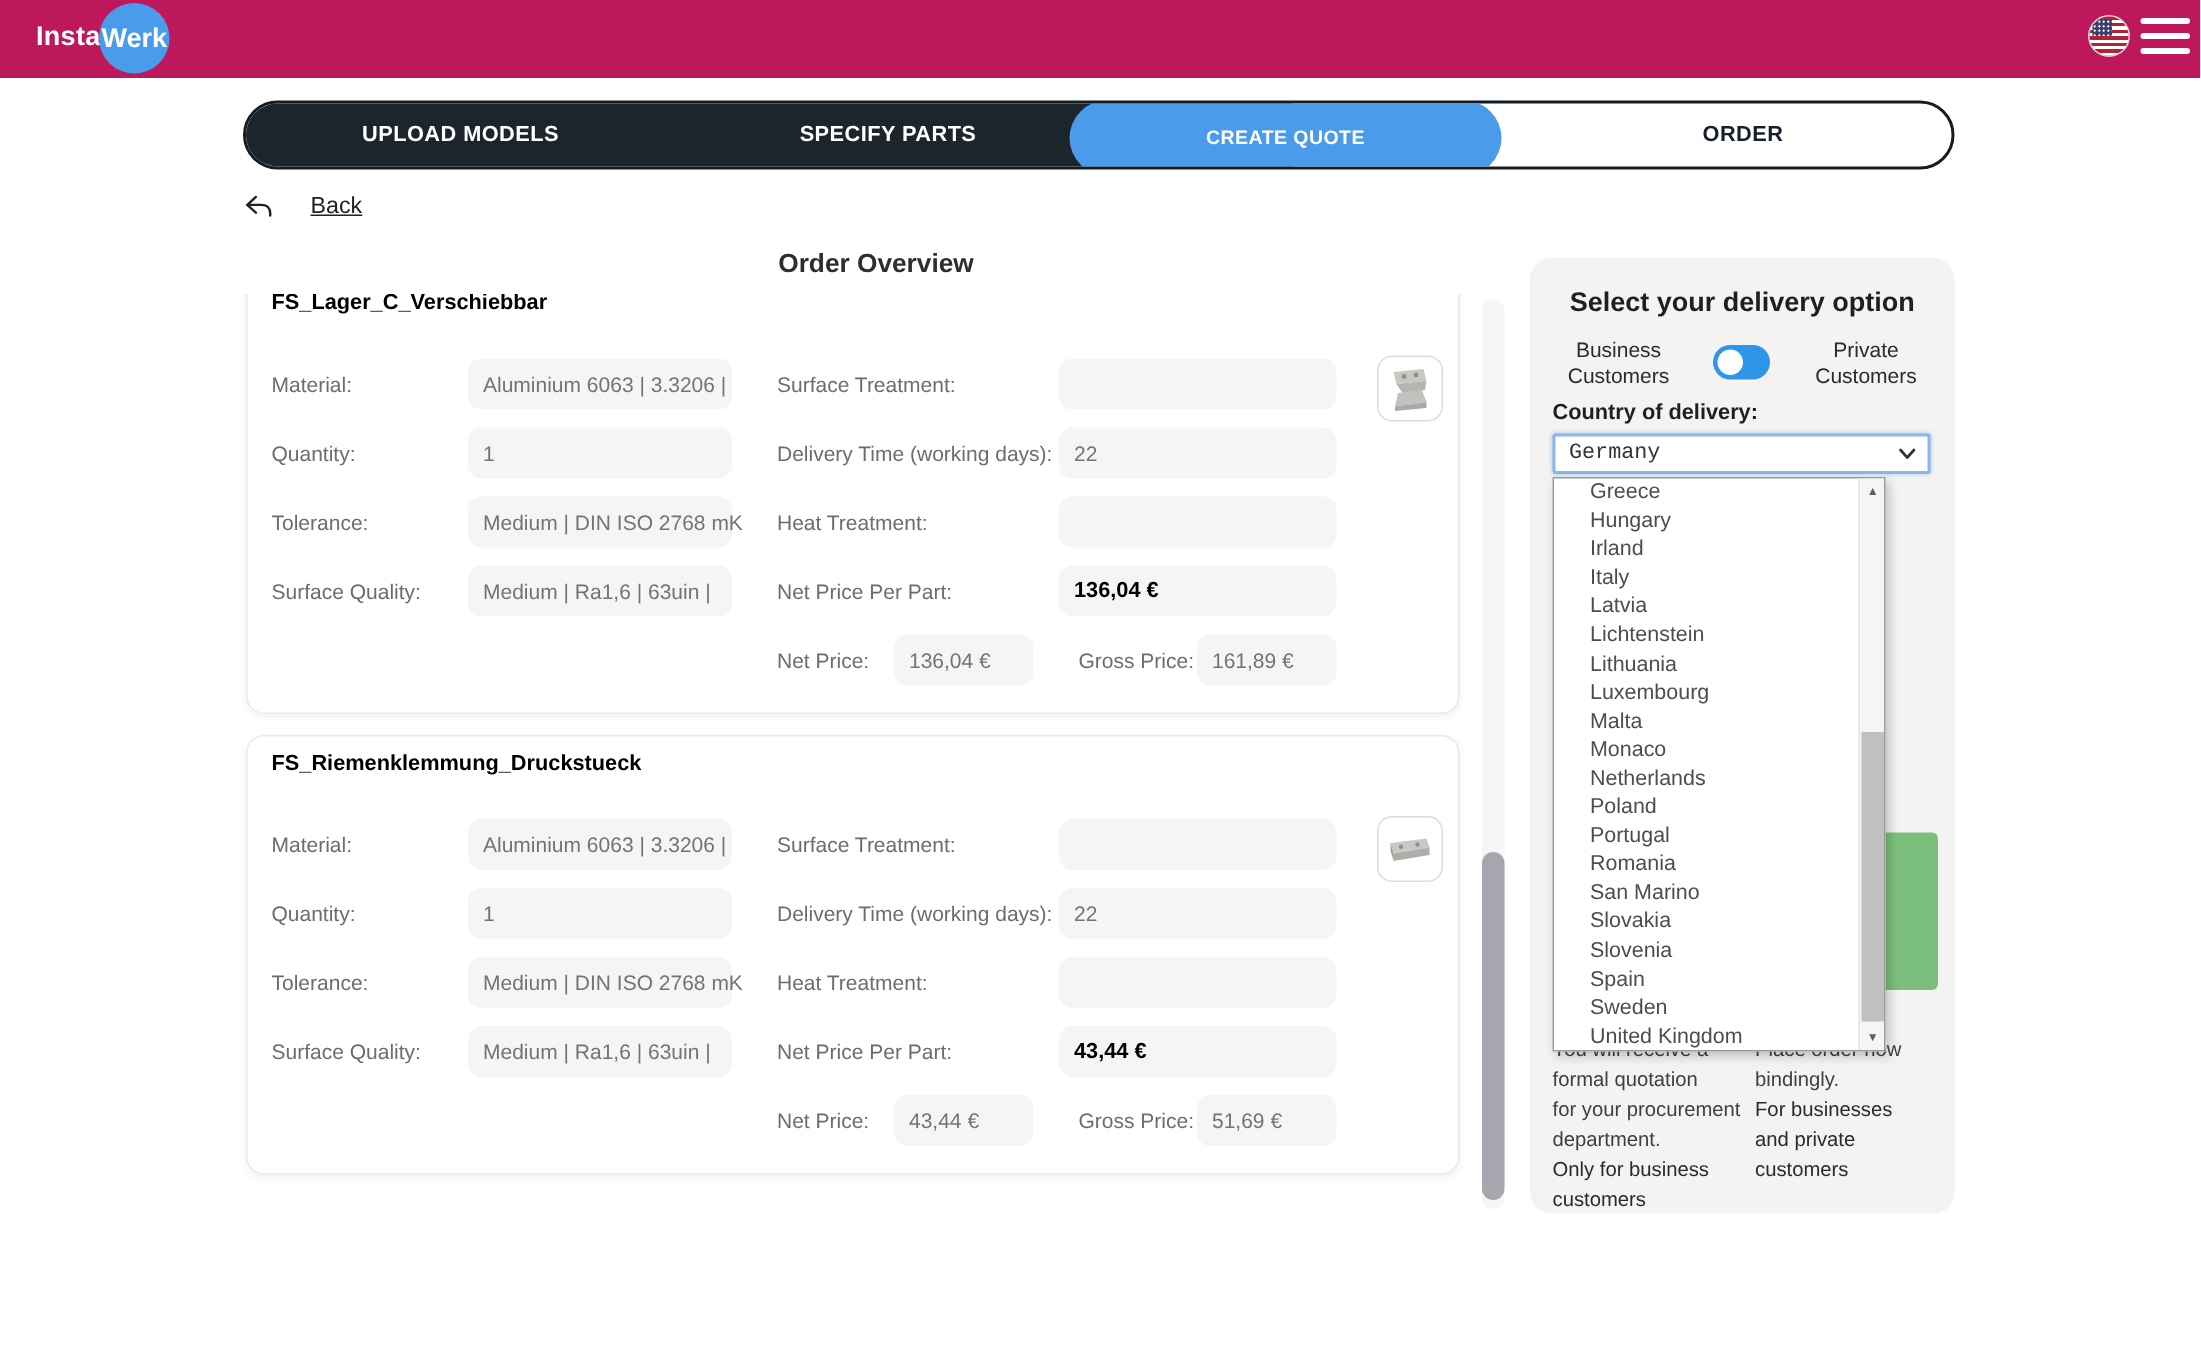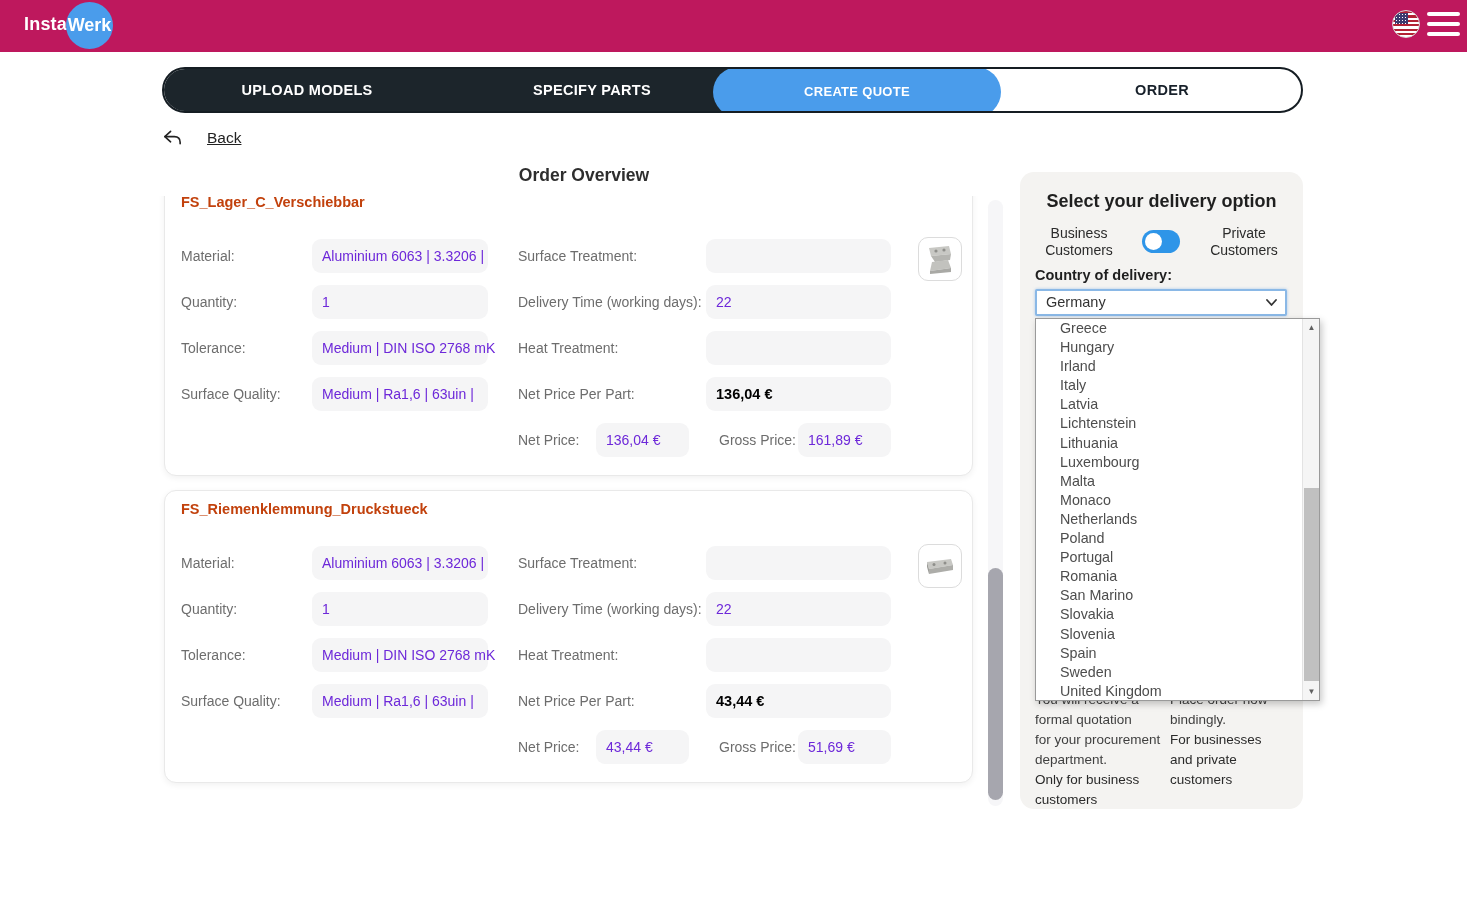--- a/index.html
+++ b/index.html
@@ -37,23 +37,23 @@
   .back-link svg { width:21px; height:20px; }
   .back-text { font-size:15.5px; color:#222; text-decoration:underline; }
   .page-title { position:absolute; left:164px; top:165px; width:840px; text-align:center; font-size:17.5px; font-weight:600; color:#2e2e2e; }
 
   
   .parts-viewport { position:absolute; left:150px; top:196px; width:840px; height:612px; overflow:hidden; }
   .part-card { position:absolute; left:14px; width:809px; height:293px; background:#fff; border:1px solid #e9e9e9;
                border-radius:12px; box-shadow:0 2px 6px rgba(0,0,0,.06); }
   .card-1 { top:-13px; }
   .card-2 { top:294px; }
-  .part-title { position:absolute; left:16px; top:10px; font-size:14.5px; font-weight:bold; color:#c2410c; }
+  .part-title { position:absolute; left:16px; top:10px; font-size:14.5px; font-weight:bold; color:#000000; }
   .f-label { position:absolute; font-size:14px; color:#6d6d6d; line-height:34px; white-space:nowrap; }
-  .vbox { position:absolute; height:34px; background:#f5f5f6; border-radius:9px; font-size:14px; color:#6d28d9;
+  .vbox { position:absolute; height:34px; background:#f5f5f6; border-radius:9px; font-size:14px; color:#737373;
           line-height:34px; padding-left:10px; white-space:nowrap; }
   .vbox.bold { font-weight:bold; color:#000; font-size:14.5px; }
   .col-l-label { left:16px; }  .col-l-box { left:147px; width:176px; }
   .col-r-label { left:353px; } .col-r-box { left:541px; width:185px; }
   .r1 { top:55px; } .r2 { top:101px; } .r3 { top:147px; } .r4 { top:193px; } .r5 { top:239px; }
   .netp-label { left:353px; } .netp-box { left:431px; width:93px; }
   .grossp-label { left:554px; } .grossp-box { left:633px; width:93px; }
   .thumb { position:absolute; left:753px; top:53px; width:44px; height:44px; border:1px solid #dcdcdc; border-radius:10px;
            background:#fff; display:flex; align-items:center; justify-content:center; cursor:pointer; }
 
@@ -64,26 +64,26 @@
   
   .panel { position:absolute; left:1020px; top:172px; width:283px; height:637px; background:#f4f3f1; border-radius:14px; }
   .panel-title { position:absolute; left:0; top:19px; width:283px; text-align:center; font-size:18px; font-weight:bold; color:#1f1f1f; }
   .toggle-label { position:absolute; top:53px; width:92px; text-align:center; font-size:14px; color:#2b2b2b; line-height:17px; }
   .tl-left { left:13px; } .tl-right { left:178px; }
   .toggle { position:absolute; left:122px; top:58px; width:38px; height:23px; background:#2e95e8; border-radius:12px; cursor:pointer; }
   .toggle .knob { position:absolute; left:3px; top:3px; width:17px; height:17px; background:#fff; border-radius:50%; }
   .country-label { position:absolute; left:15px; top:95px; font-size:14.5px; font-weight:bold; color:#1f1f1f; }
   .country-select { position:absolute; left:15px; top:117px; width:252px; height:27px; background:#fff;
                     border:2px solid #8ab8e6; box-shadow:0 0 3px rgba(100,160,230,.55); border-radius:2px;
-                    font-size:14.5px; color:#333; line-height:23px; padding-left:9px; cursor:pointer; }
+                    font-size:14.5px; color:#333; line-height:23px; padding-left:9px; cursor:pointer;font-family:Liberation Mono, monospace; }
   .country-select .chev { position:absolute; right:7px; top:5px; }
 
   .green-sliver { position:absolute; left:130px; top:383px; width:142px; height:105px; background:#7cbf7c; border-radius:4px; }
 
-  .dropdown { position:absolute; left:15px; top:146px; width:285px; height:383px; background:#fff;
+  .dropdown { position:absolute; left:15px; top:146px; width:222px; height:383px; background:#fff;
               border:1px solid #9a9a9a; box-shadow:2px 3px 7px rgba(0,0,0,.22); z-index:5; }
   .dd-list { position:absolute; left:0; top:0; width:234px; height:381px; overflow:hidden; list-style:none; }
   .dd-list li { height:19.1px; line-height:19.1px; font-size:14.3px; color:#4d4d4d; padding-left:24px; cursor:pointer; white-space:nowrap; }
   .dd-scroll { position:absolute; right:0; top:0; width:17px; height:381px; background:#f5f5f5; border-left:1px solid #e3e3e3; }
   .dd-arrow { position:absolute; left:0; width:17px; height:17px; text-align:center; font-size:8px; color:#606060; line-height:17px; cursor:pointer; }
   .dd-arrow.up { top:0; } .dd-arrow.down { bottom:0; }
   .dd-thumb { position:absolute; left:1px; top:169px; width:15px; height:193px; background:#c0c0c0; cursor:pointer; }
 
   .info-col { position:absolute; font-size:13.5px; color:#3f3f3f; line-height:20px; z-index:1; }
   .info-quote { left:15px; top:518px; width:132px; }

